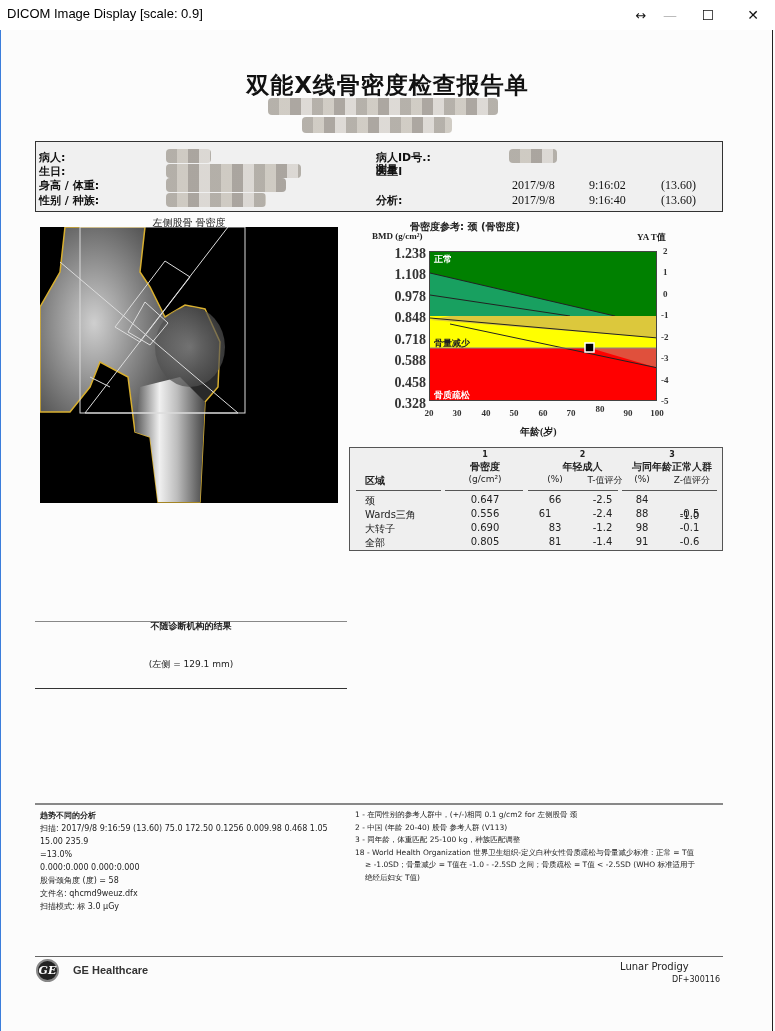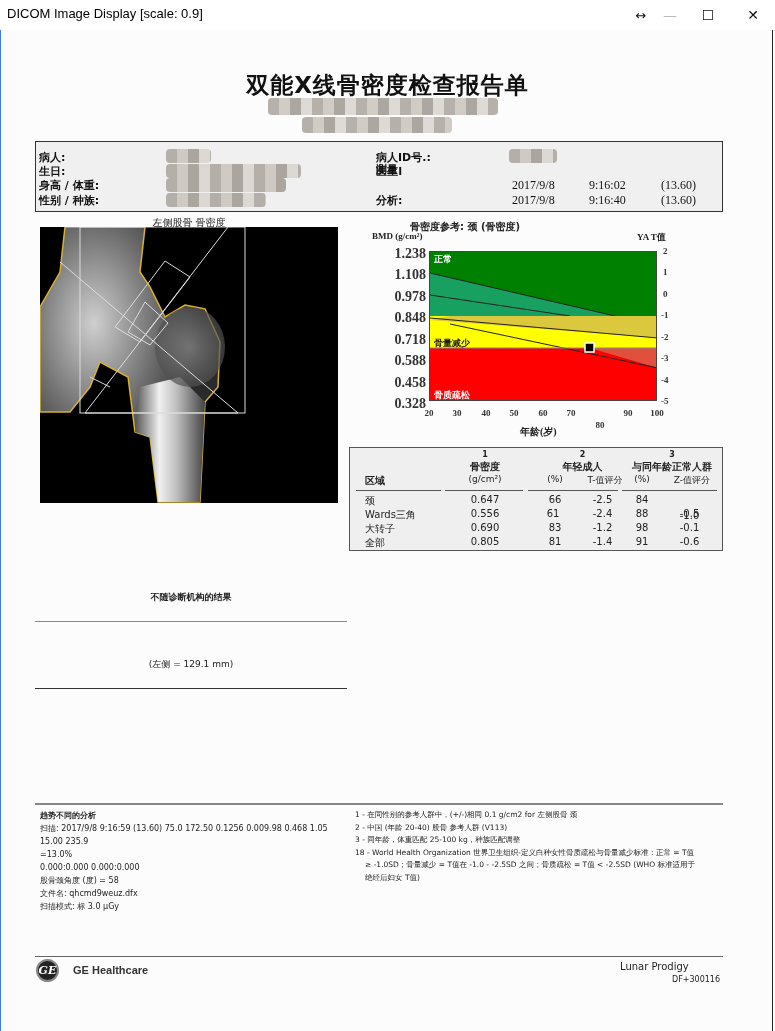--- a/index.html
+++ b/index.html
@@ -150,21 +150,21 @@
 <div class="tick-r" style="left:661px;top:353px;">-3</div>
 <div class="tick-r" style="left:661px;top:375px;">-4</div>
 <div class="tick-r" style="left:661px;top:396px;">-5</div>
 
 <div class="tick-x" style="left:417px;top:408px;">20</div>
 <div class="tick-x" style="left:445px;top:408px;">30</div>
 <div class="tick-x" style="left:474px;top:408px;">40</div>
 <div class="tick-x" style="left:502px;top:408px;">50</div>
 <div class="tick-x" style="left:531px;top:408px;">60</div>
 <div class="tick-x" style="left:559px;top:408px;">70</div>
-<div class="tick-x" style="left:588px;top:420px;">80</div>
+<div class="tick-x" style="left:588px;top:404px;">80</div>
 <div class="tick-x" style="left:616px;top:408px;">90</div>
 <div class="tick-x" style="left:645px;top:408px;">100</div>
 <div class="axis-lbl" style="left:520px;top:425px;font-size:10px;">年龄(岁)</div>
 
 <div class="results">
   <span class="cell hdr" style="left:100px;top:2px;width:70px;font-size:8px;">1</span>
   <span class="cell hdr" style="left:100px;top:12px;width:70px;">骨密度</span>
   <span class="cell" style="left:100px;top:26px;width:70px;font-size:9px;">(g/cm²)</span>
 
   <span class="cell hdr" style="left:185px;top:2px;width:95px;font-size:8px;">2</span>
@@ -186,42 +186,42 @@
 
   <span class="cell" style="left:15px;top:46px;text-align:left;">颈</span>
   <span class="cell" style="left:100px;top:46px;width:70px;">0.647</span>
   <span class="cell" style="left:185px;top:46px;width:40px;">66</span>
   <span class="cell" style="left:225px;top:46px;width:55px;">-2.5</span>
   <span class="cell" style="left:272px;top:46px;width:40px;">84</span>
   <span class="cell" style="left:312px;top:46px;width:55px;margin-top:16px;">-1.0</span>
 
   <span class="cell" style="left:15px;top:60px;text-align:left;">Wards三角</span>
   <span class="cell" style="left:100px;top:60px;width:70px;">0.556</span>
-  <span class="cell" style="left:183px;top:60px;width:40px;">61</span>
+  <span class="cell" style="left:175px;top:60px;width:40px;">61</span>
   <span class="cell" style="left:225px;top:60px;width:55px;">-2.4</span>
   <span class="cell" style="left:272px;top:60px;width:40px;">88</span>
   <span class="cell" style="left:312px;top:60px;width:55px;">-0.5</span>
 
   <span class="cell" style="left:15px;top:74px;text-align:left;">大转子</span>
   <span class="cell" style="left:100px;top:74px;width:70px;">0.690</span>
   <span class="cell" style="left:185px;top:74px;width:40px;">83</span>
   <span class="cell" style="left:225px;top:74px;width:55px;">-1.2</span>
   <span class="cell" style="left:272px;top:74px;width:40px;">98</span>
   <span class="cell" style="left:312px;top:74px;width:55px;">-0.1</span>
 
   <span class="cell" style="left:15px;top:88px;text-align:left;">全部</span>
   <span class="cell" style="left:100px;top:88px;width:70px;">0.805</span>
   <span class="cell" style="left:185px;top:88px;width:40px;">81</span>
   <span class="cell" style="left:225px;top:88px;width:55px;">-1.4</span>
   <span class="cell" style="left:272px;top:88px;width:40px;">91</span>
   <span class="cell" style="left:312px;top:88px;width:55px;">-0.6</span>
 </div>
 
 <div class="hline" style="left:35px;top:621px;width:312px;background:#888;"></div>
-<div class="small" style="left:35px;top:591px;width:312px;text-align:center;font-weight:bold;">不随诊断机构的结果</div>
+<div class="small" style="left:35px;top:620px;width:312px;text-align:center;font-weight:bold;">不随诊断机构的结果</div>
 <div class="small" style="left:35px;top:658px;width:312px;text-align:center;">(左侧 = 129.1 mm)</div>
 <div class="hline" style="left:35px;top:688px;width:312px;background:#333;"></div>
 
 <div class="hline" style="left:35px;top:803px;width:688px;background:#888;height:2px;"></div>
 <div class="small" style="left:40px;top:809px;width:300px;font-size:8px;">
   <div style="font-weight:bold;">趋势不同的分析</div>
   <div>扫描: 2017/9/8 9:16:59 (13.60) 75.0 172.50 0.1256 0.009.98 0.468 1.05 15.00 235.9</div>
   <div>=13.0%</div>
   <div>0.000:0.000 0.000:0.000</div>
   <div>股骨颈角度 (度) = 58</div>

